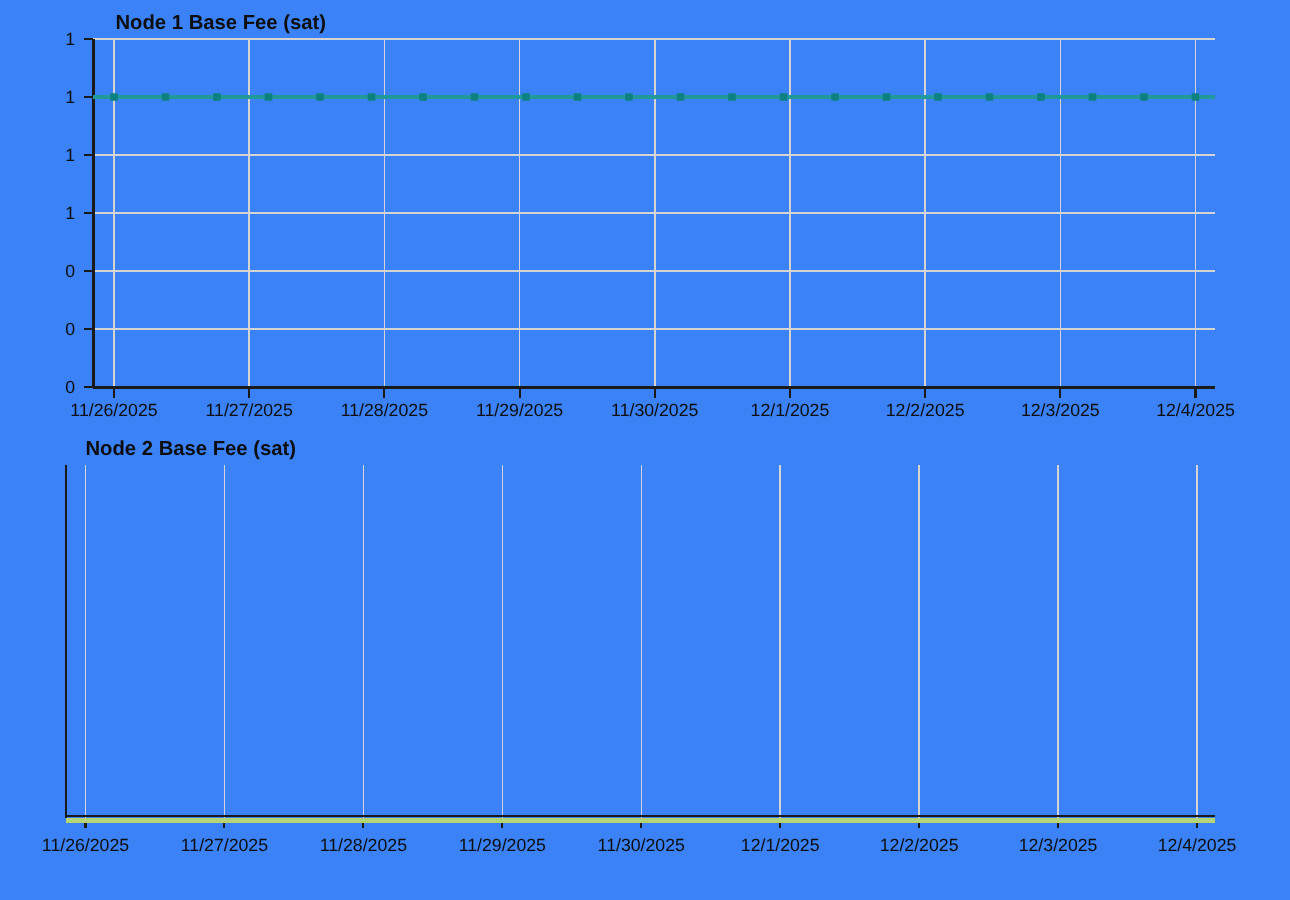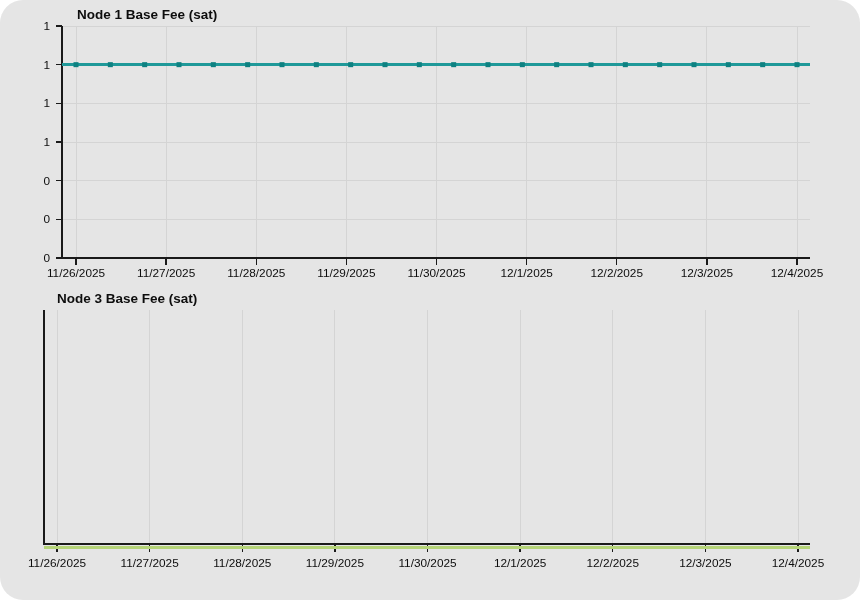--- a/index.html
+++ b/index.html
@@ -4,24 +4,23 @@
 <style>
   html, body {
     margin: 0;
     padding: 0;
     background: #ffffff;
   }
   .stage {
     position: relative;
     width: 860px;
     height: 600px;
-    background: #e5e5e5;
+    background: #3b82f6;
     overflow: hidden;
     font-family: "Liberation Sans", sans-serif;
-    border-radius: 23px;
   }
   .chart-title {
     position: absolute;
     font-family: "Liberation Sans", sans-serif;
     font-size: 13.5px;
     font-weight: bold;
     color: #0d0d0d;
     white-space: nowrap;
   }
   #title-0 { left: 77px; top: 7px; }
@@ -37,21 +36,21 @@
     fill: #0d0d0d;
   }
 </style>
 </head>
 <body>
 
 <div class="stage">
 
   <div id="title-0" class="chart-title">Node 1 Base Fee (sat)</div>
 
-  <div id="title-1" class="chart-title">Node 3 Base Fee (sat)</div>
+  <div id="title-1" class="chart-title">Node 2 Base Fee (sat)</div>
 
   <svg id="chart-svg-0" class="chart-svg" width="860" height="600">
       <line x1="62" y1="26" x2="810" y2="26" stroke="#d4d4d4" stroke-width="1" shape-rendering="crispEdges"></line>
       <line x1="62" y1="64.66666666666666" x2="810" y2="64.66666666666666" stroke="#d4d4d4" stroke-width="1" shape-rendering="crispEdges"></line>
       <line x1="62" y1="103.33333333333333" x2="810" y2="103.33333333333333" stroke="#d4d4d4" stroke-width="1" shape-rendering="crispEdges"></line>
       <line x1="62" y1="142" x2="810" y2="142" stroke="#d4d4d4" stroke-width="1" shape-rendering="crispEdges"></line>
       <line x1="62" y1="180.66666666666666" x2="810" y2="180.66666666666666" stroke="#d4d4d4" stroke-width="1" shape-rendering="crispEdges"></line>
       <line x1="62" y1="219.33333333333334" x2="810" y2="219.33333333333334" stroke="#d4d4d4" stroke-width="1" shape-rendering="crispEdges"></line>
       <line x1="62" y1="258" x2="810" y2="258" stroke="#d4d4d4" stroke-width="1" shape-rendering="crispEdges"></line>
       <line x1="76" y1="26" x2="76" y2="258" stroke="#d4d4d4" stroke-width="1" shape-rendering="crispEdges"></line>

